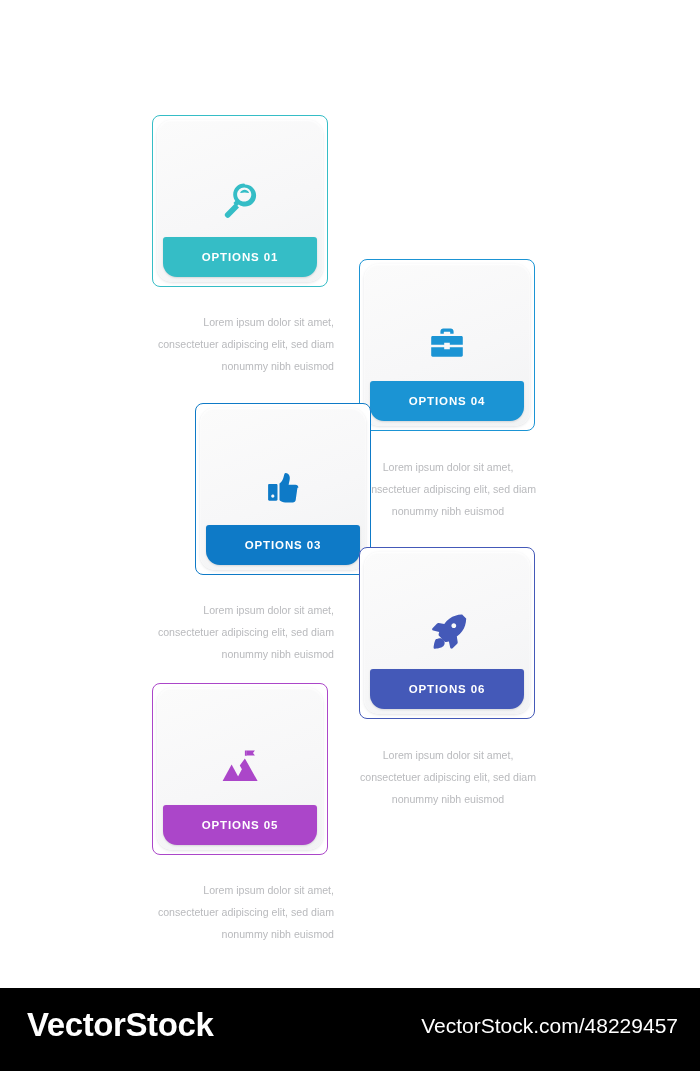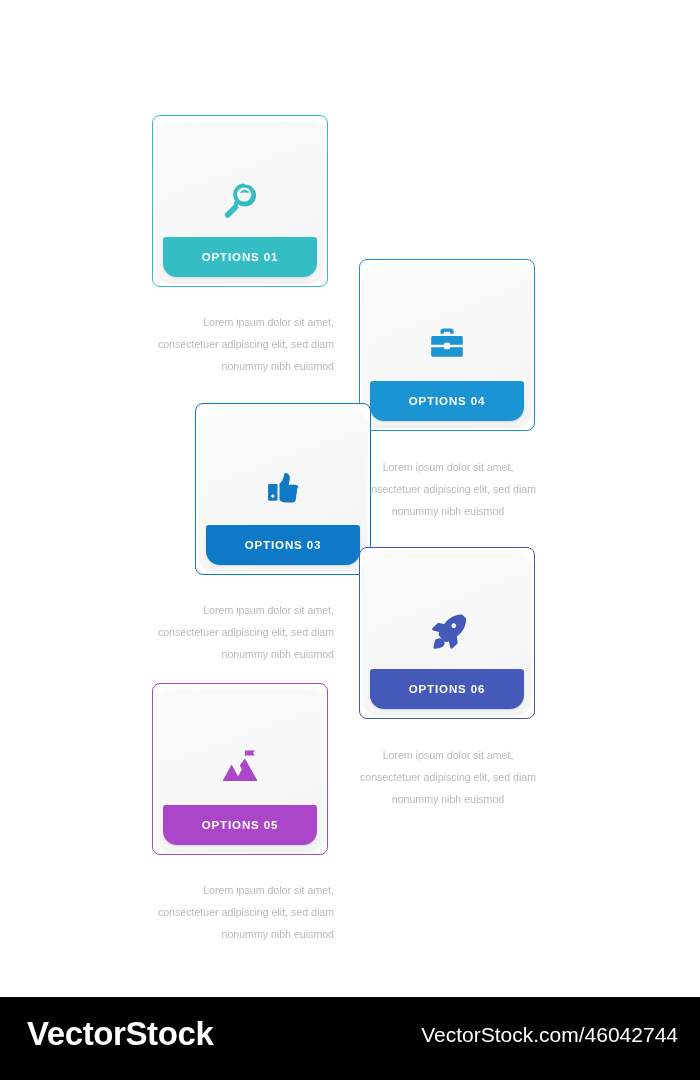--- a/index.html
+++ b/index.html
@@ -119,21 +119,21 @@
     line-height: 22px;
     color: #b9babd;
     font-family: "Liberation Sans", sans-serif;
   }
   .desc.center { text-align: center; }
 
   
   .wm-bar {
     position: absolute;
     left: 0;
-    bottom: 0;
+    bottom: 9px;
     width: 700px;
     height: 83px;
     background: #000000;
   }
   .wm-logo {
     position: absolute;
     left: 27px;
     top: 18px;
     color: #ffffff;
     font-size: 33px;
@@ -228,16 +228,16 @@
           <div class="card-footer" style="background: rgb(171, 70, 201);">
             <span>OPTIONS 05</span>
           </div>
         </div>
       </div>
       <div class="desc" style="left: 148px; top: 879px; text-align: right;">Lorem ipsum dolor sit amet, consectetuer adipiscing elit, sed diam nonummy nibh euismod</div>
     </div>
 
   <div class="wm-bar">
     <div class="wm-logo">VectorStock</div>
-    <div class="wm-url">VectorStock.com/46042744</div>
+    <div class="wm-url">VectorStock.com/48229457</div>
   </div>
 
 </div>
 
 </body></html>

